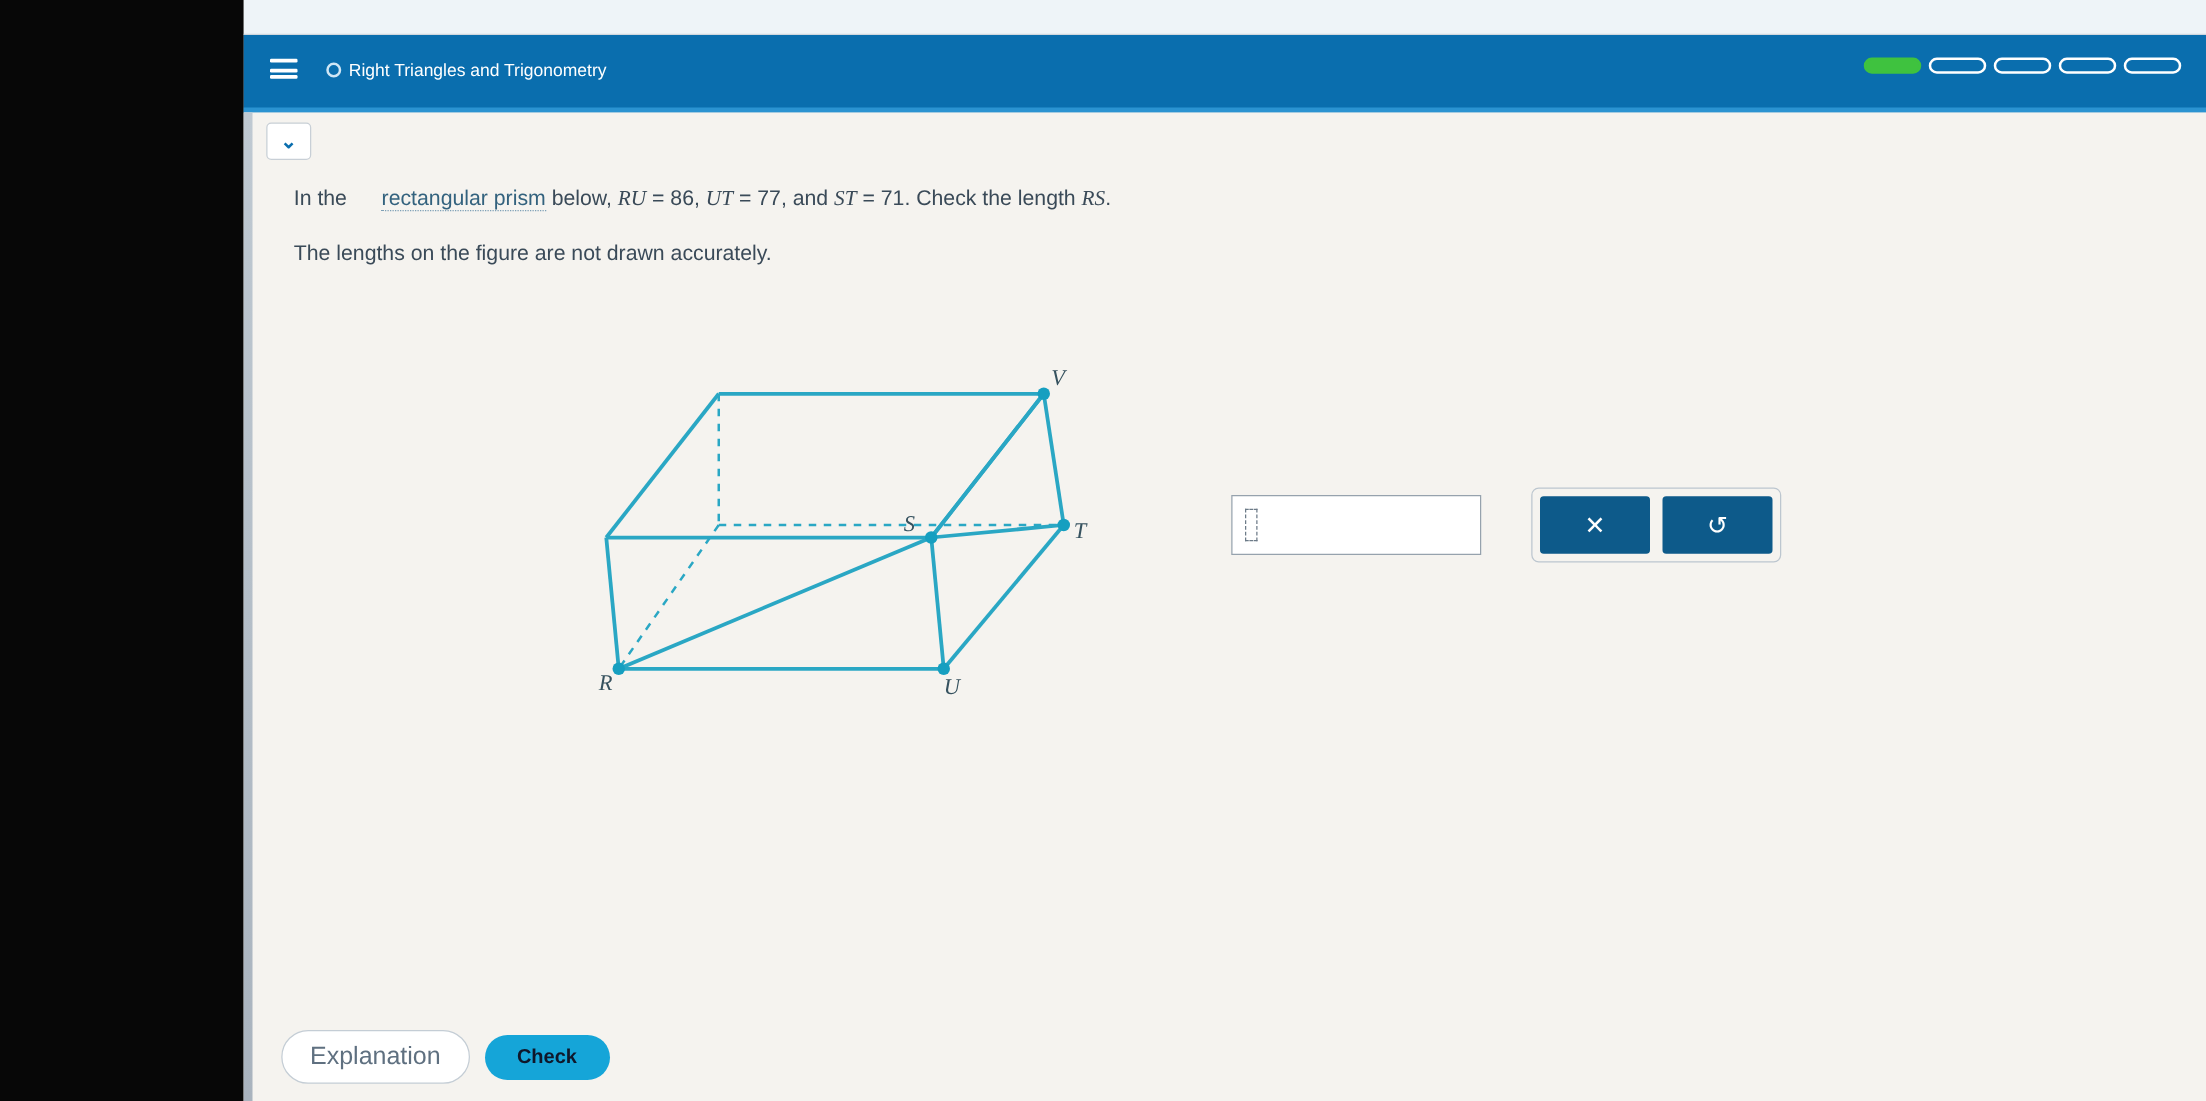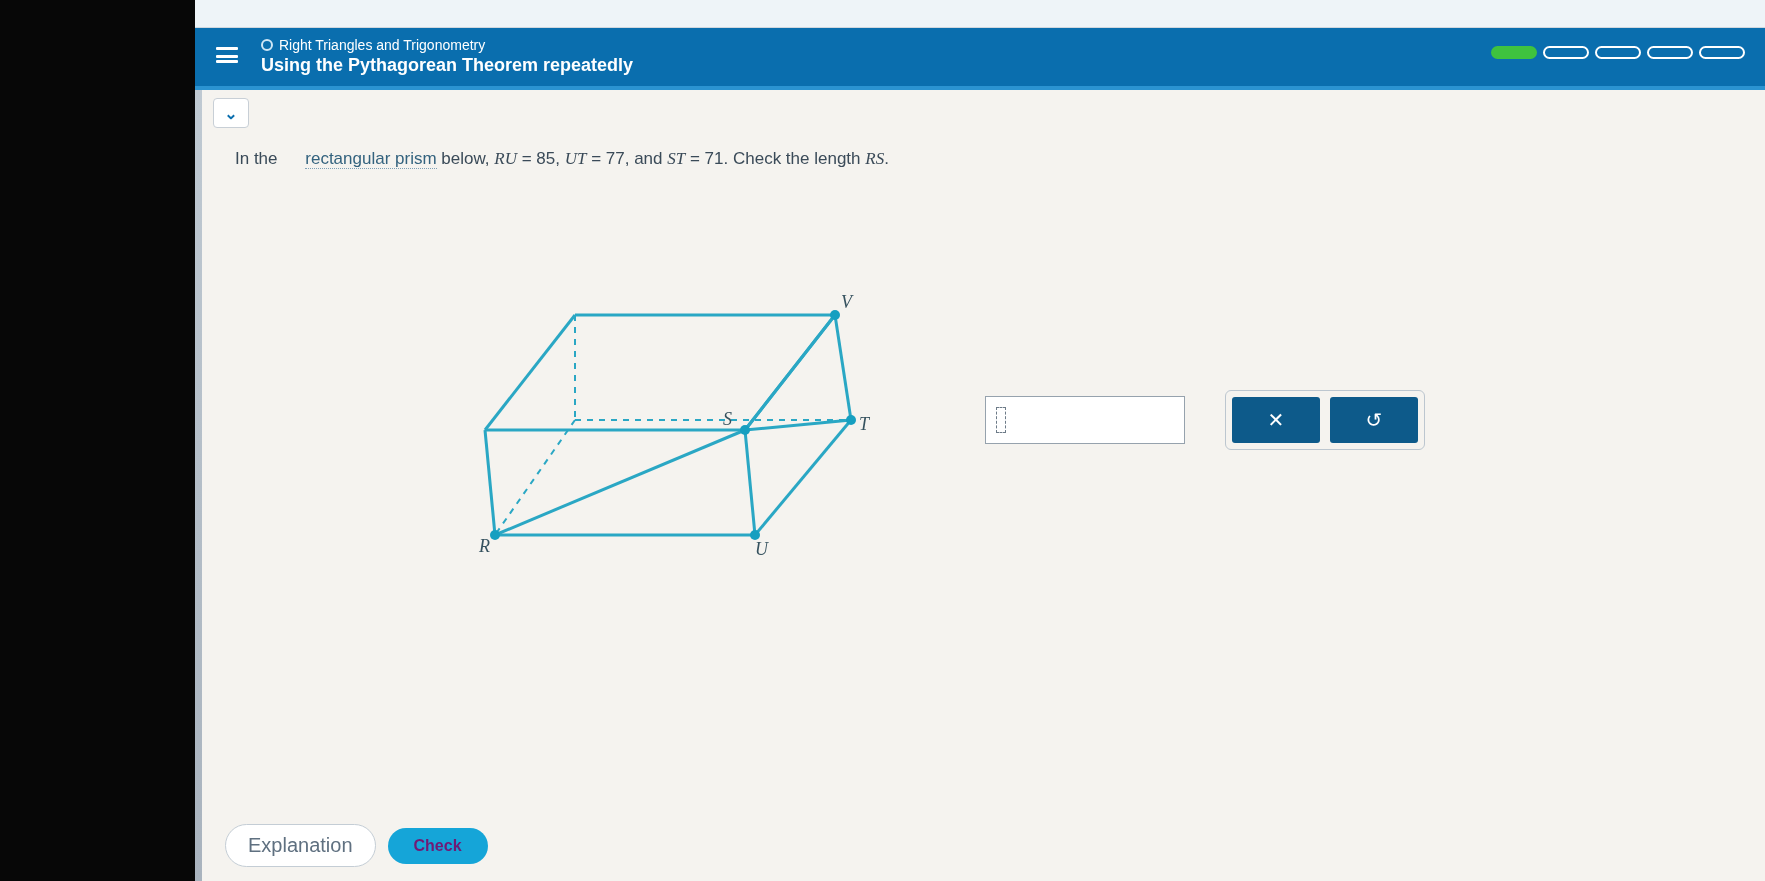--- a/index.html
+++ b/index.html
@@ -197,21 +197,21 @@
       border: 1px solid #c4cdd5;
       color: #5f7080;
       padding: 9px 22px;
       border-radius: 22px;
       font-size: 20px;
       cursor: pointer;
     }
     .check-btn {
       background: #15a5d8;
       border: none;
-      color: #701a75;
+      color: #0f172a;
       padding: 9px 26px;
       border-radius: 22px;
       font-size: 16px;
       font-weight: bold;
       cursor: pointer;
     }
     .left-dark {
       position: absolute;
       left: 0; top: 0;
       width: 195px;
@@ -229,41 +229,41 @@
 
   <div class="header-bar">
     <div class="menu-btn">
       <span class="bars"></span>
     </div>
     <div class="header-titles">
       <div class="breadcrumb">
         <span class="breadcrumb-dot"></span>
         <span>Right Triangles and Trigonometry</span>
       </div>
-      <div class="lesson-title">Using the Pythagorean Theorem repeatedly</div>
     </div>
     <div class="progress-boxes">
       <span class="prog filled"></span>
       <span class="prog"></span>
       <span class="prog"></span>
       <span class="prog"></span>
       <span class="prog"></span>
     </div>
   </div>
 
   <div class="content-wrap">
     <div class="content-border"></div>
     <div class="collapse-tab">
       <span>⌄</span>
     </div>
 
     <div class="question-block">
       <p>
-        <span>In the </span><span class="term">rectangular prism</span><span> below, </span><span class="mathvar">RU</span> = <span>85</span>, <span class="mathvar">UT</span> = <span>77</span>, and <span class="mathvar">ST</span> = <span>71</span><span>. Check the length </span><span class="mathvar">RS</span><span>.</span>
+        <span>In the </span><span class="term">rectangular prism</span><span> below, </span><span class="mathvar">RU</span> = <span>86</span>, <span class="mathvar">UT</span> = <span>77</span>, and <span class="mathvar">ST</span> = <span>71</span><span>. Check the length </span><span class="mathvar">RS</span><span>.</span>
       </p>
+      <p style="margin-top:18px">The lengths on the figure are not drawn accurately.</p>
     </div>
 
     <div class="figure-wrap">
       <svg width="440" height="300" viewBox="0 0 440 300">
 
         <line x1="120" y1="35" x2="380" y2="35" stroke="#2aa7c4" stroke-width="3"></line>
 
         <line x1="120" y1="35" x2="120" y2="140" stroke="#2aa7c4" stroke-width="2" stroke-dasharray="6 6"></line>
 
         <line x1="120" y1="140" x2="396" y2="140" stroke="#2aa7c4" stroke-width="2" stroke-dasharray="6 6"></line>

